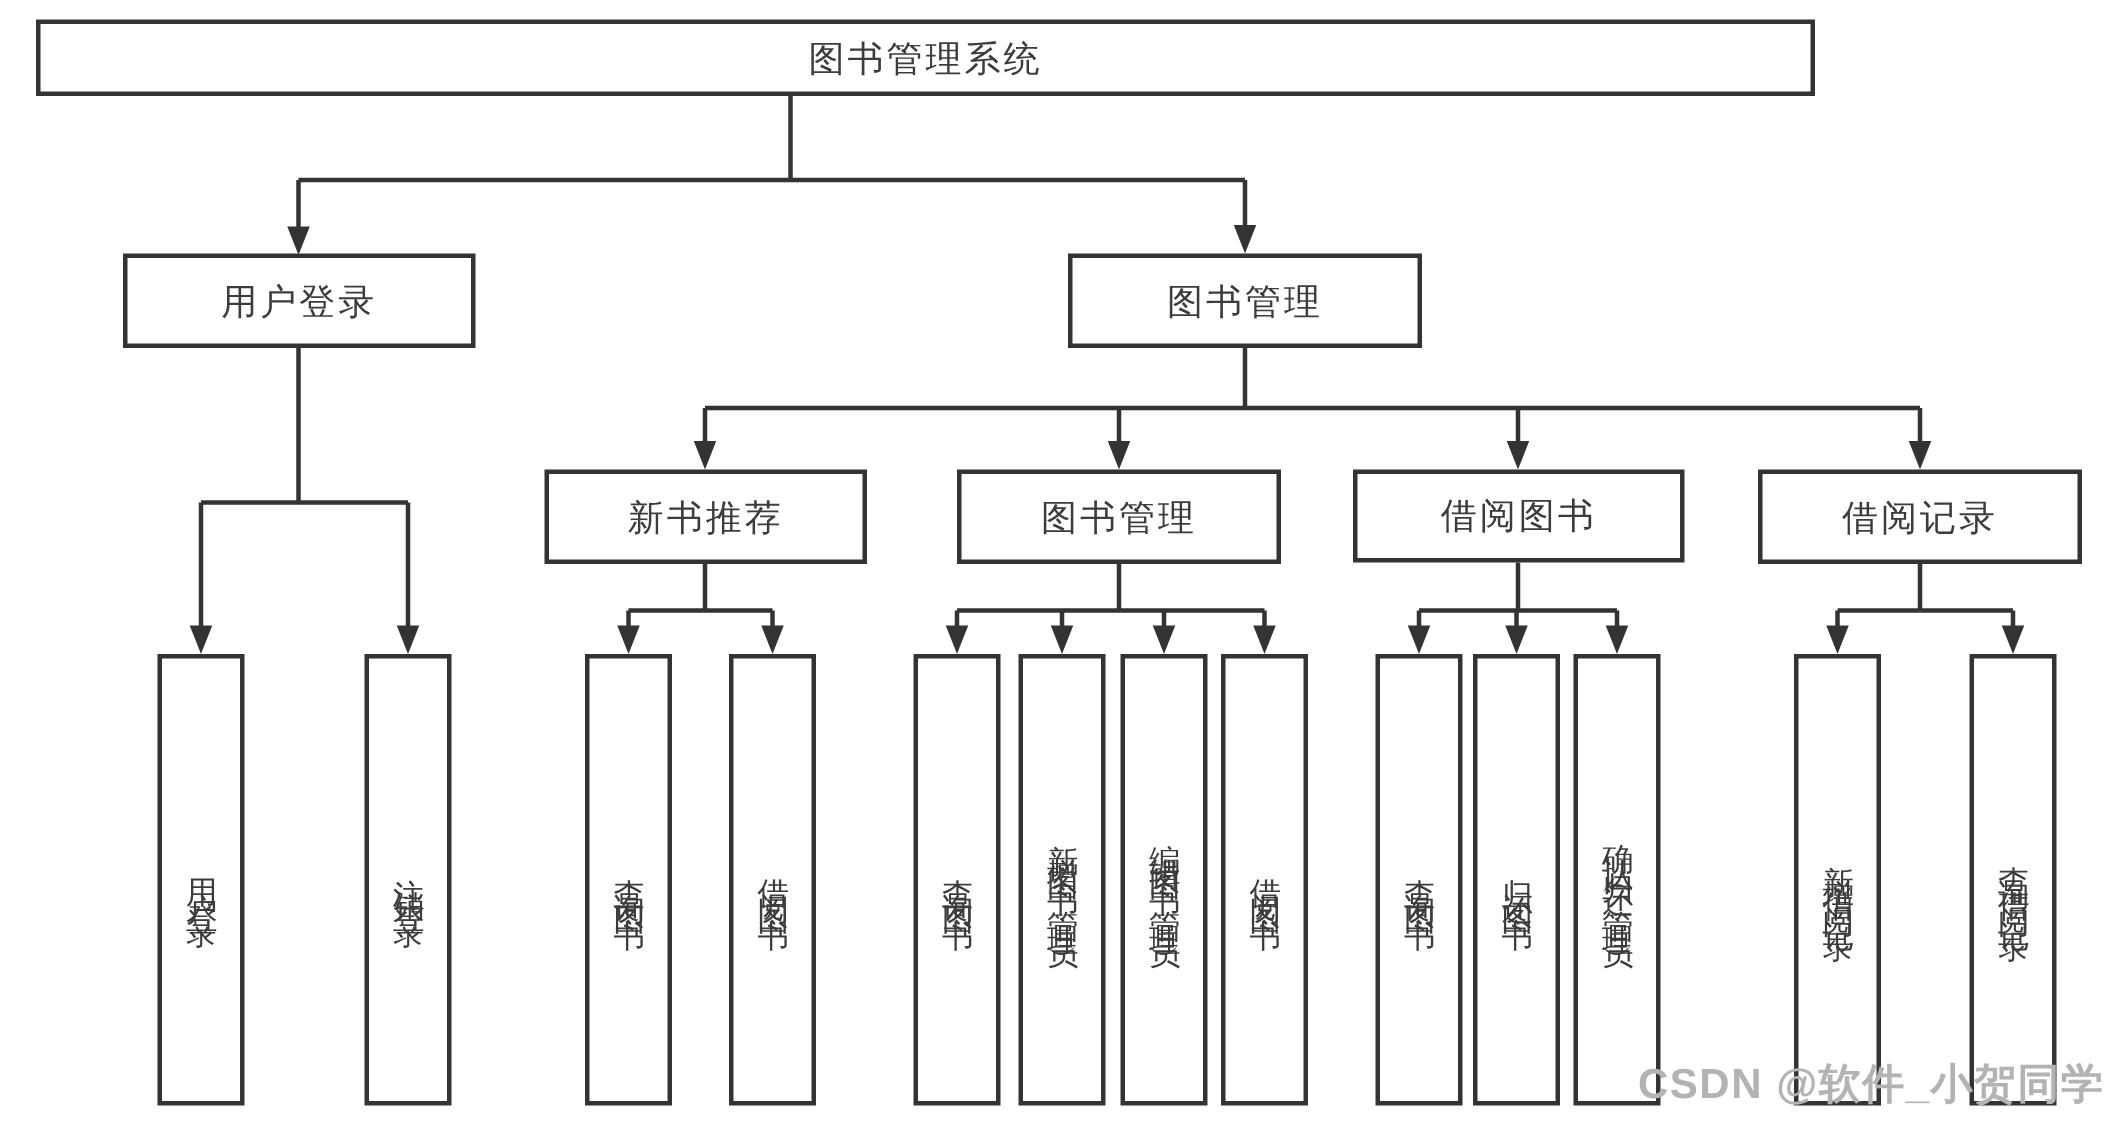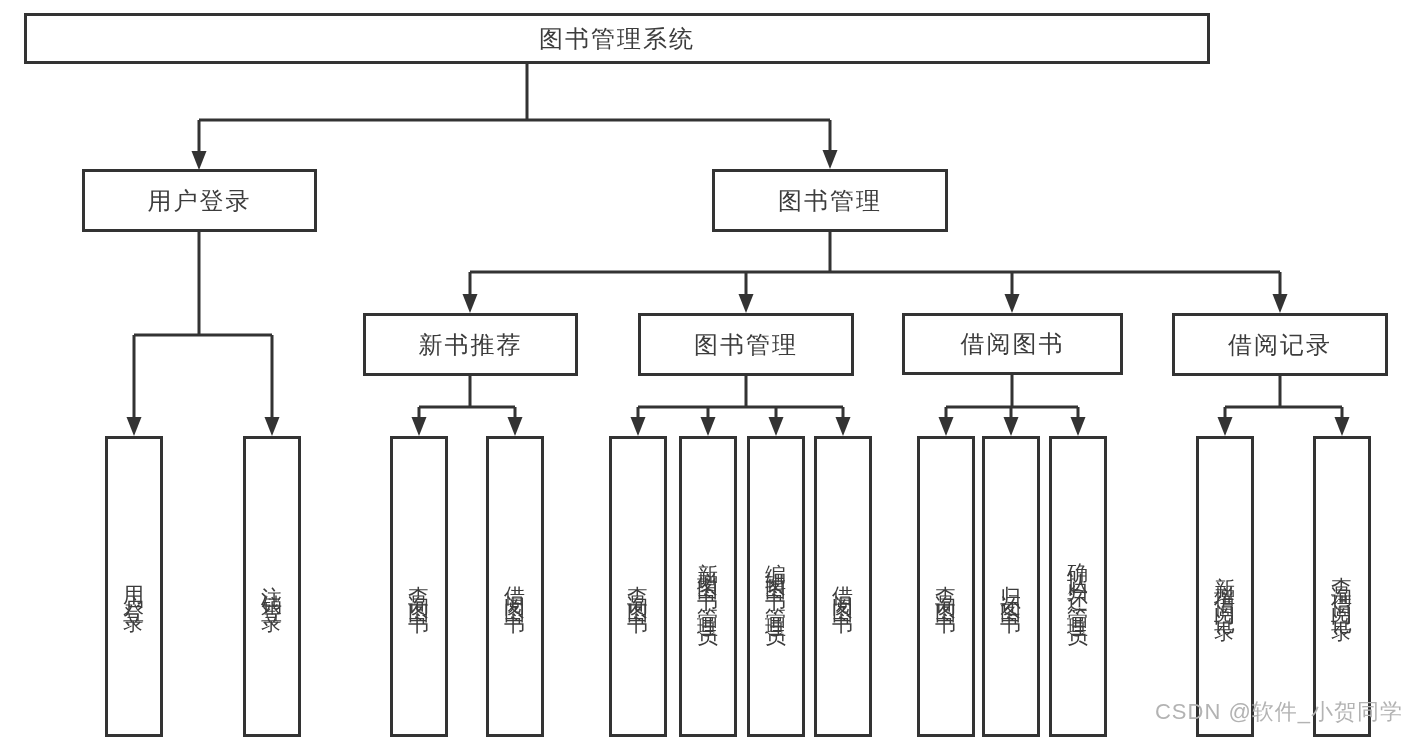--- a/index.html
+++ b/index.html
@@ -17,23 +17,23 @@
     position:absolute;z-index:2;background:#ffffff;
     border:3px solid var(--line,#333333);box-sizing:border-box;
     display:flex;align-items:center;justify-content:center;
   }
   .node.h{font-size:24px;letter-spacing:2px;white-space:nowrap;}
   .node.v span{
     writing-mode:vertical-rl;text-orientation:mixed;
     font-size:21px;line-height:1;letter-spacing:9px;
   }
   .watermark{
-    position:absolute;right:2px;bottom:20px;z-index:5;
-    font-size:22px;letter-spacing:1px;
-    color:var(--watermark,#b3b3b3);white-space:nowrap;
+    position:absolute;right:2px;bottom:5px;z-index:5;
+    font-size:28px;letter-spacing:1px;
+    color:var(--watermark,#b3b3b3);white-space:nowrap;font-weight:bold;
   }
 </style>
 </head>
 <body>
 
 <div class="stage">
 
   <svg class="connectors" width="1405" height="747" viewBox="0 0 1405 747" aria-hidden="true">
 
     <path class="ln" d="M527 64 V120 M199 120 H830 M199 120 V153 M830 120 V152"></path>

